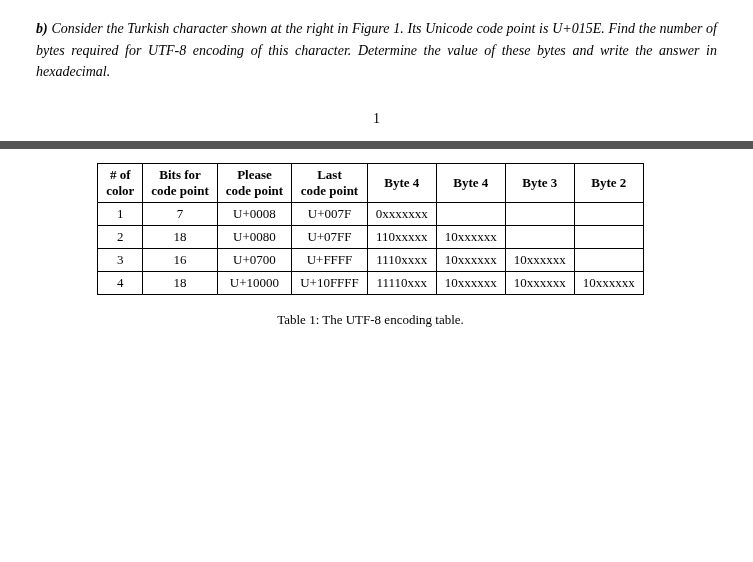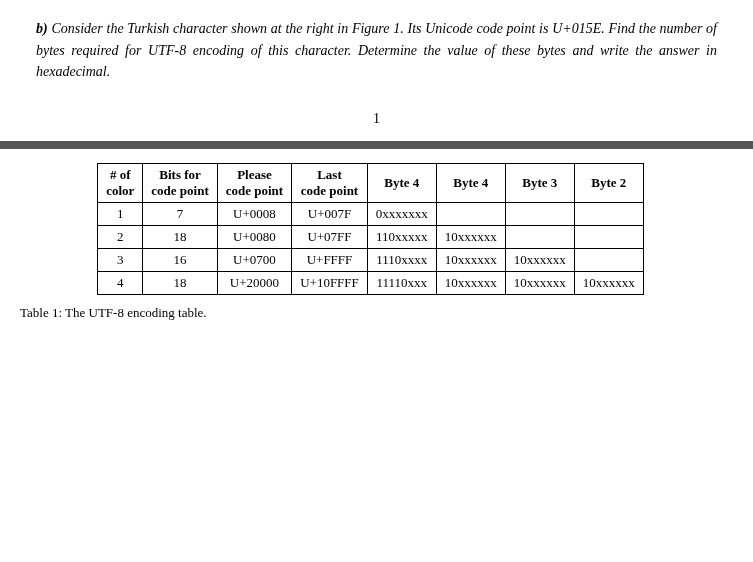--- a/index.html
+++ b/index.html
@@ -58,22 +58,22 @@
       text-align: center;
       vertical-align: middle;
       white-space: nowrap;
     }
 
     table.utf8-table th {
       font-weight: bold;
     }
 
     .table-caption {
-      text-align: left;
-      margin-top: 10px;
+      text-align: center;
+      margin-top: 17px;
       font-size: 13px;
     }
 
     .notice-paragraph {
       line-height: 1.55;
       text-align: justify;
       margin-bottom: 8px;
       margin-top: 4px;
     }
   </style>
@@ -147,21 +147,21 @@
           <td>U+0700</td>
           <td>U+FFFF</td>
           <td>1110xxxx</td>
           <td>10xxxxxx</td>
           <td>10xxxxxx</td>
           <td></td>
         </tr>
         <tr>
           <td>4</td>
           <td>18</td>
-          <td>U+20000</td>
+          <td>U+10000</td>
           <td>U+10FFFF</td>
           <td>11110xxx</td>
           <td>10xxxxxx</td>
           <td>10xxxxxx</td>
           <td>10xxxxxx</td>
         </tr>
       </tbody>
   </table>
 
   <p class="table-caption">Table 1: The UTF-8 encoding table.</p>

